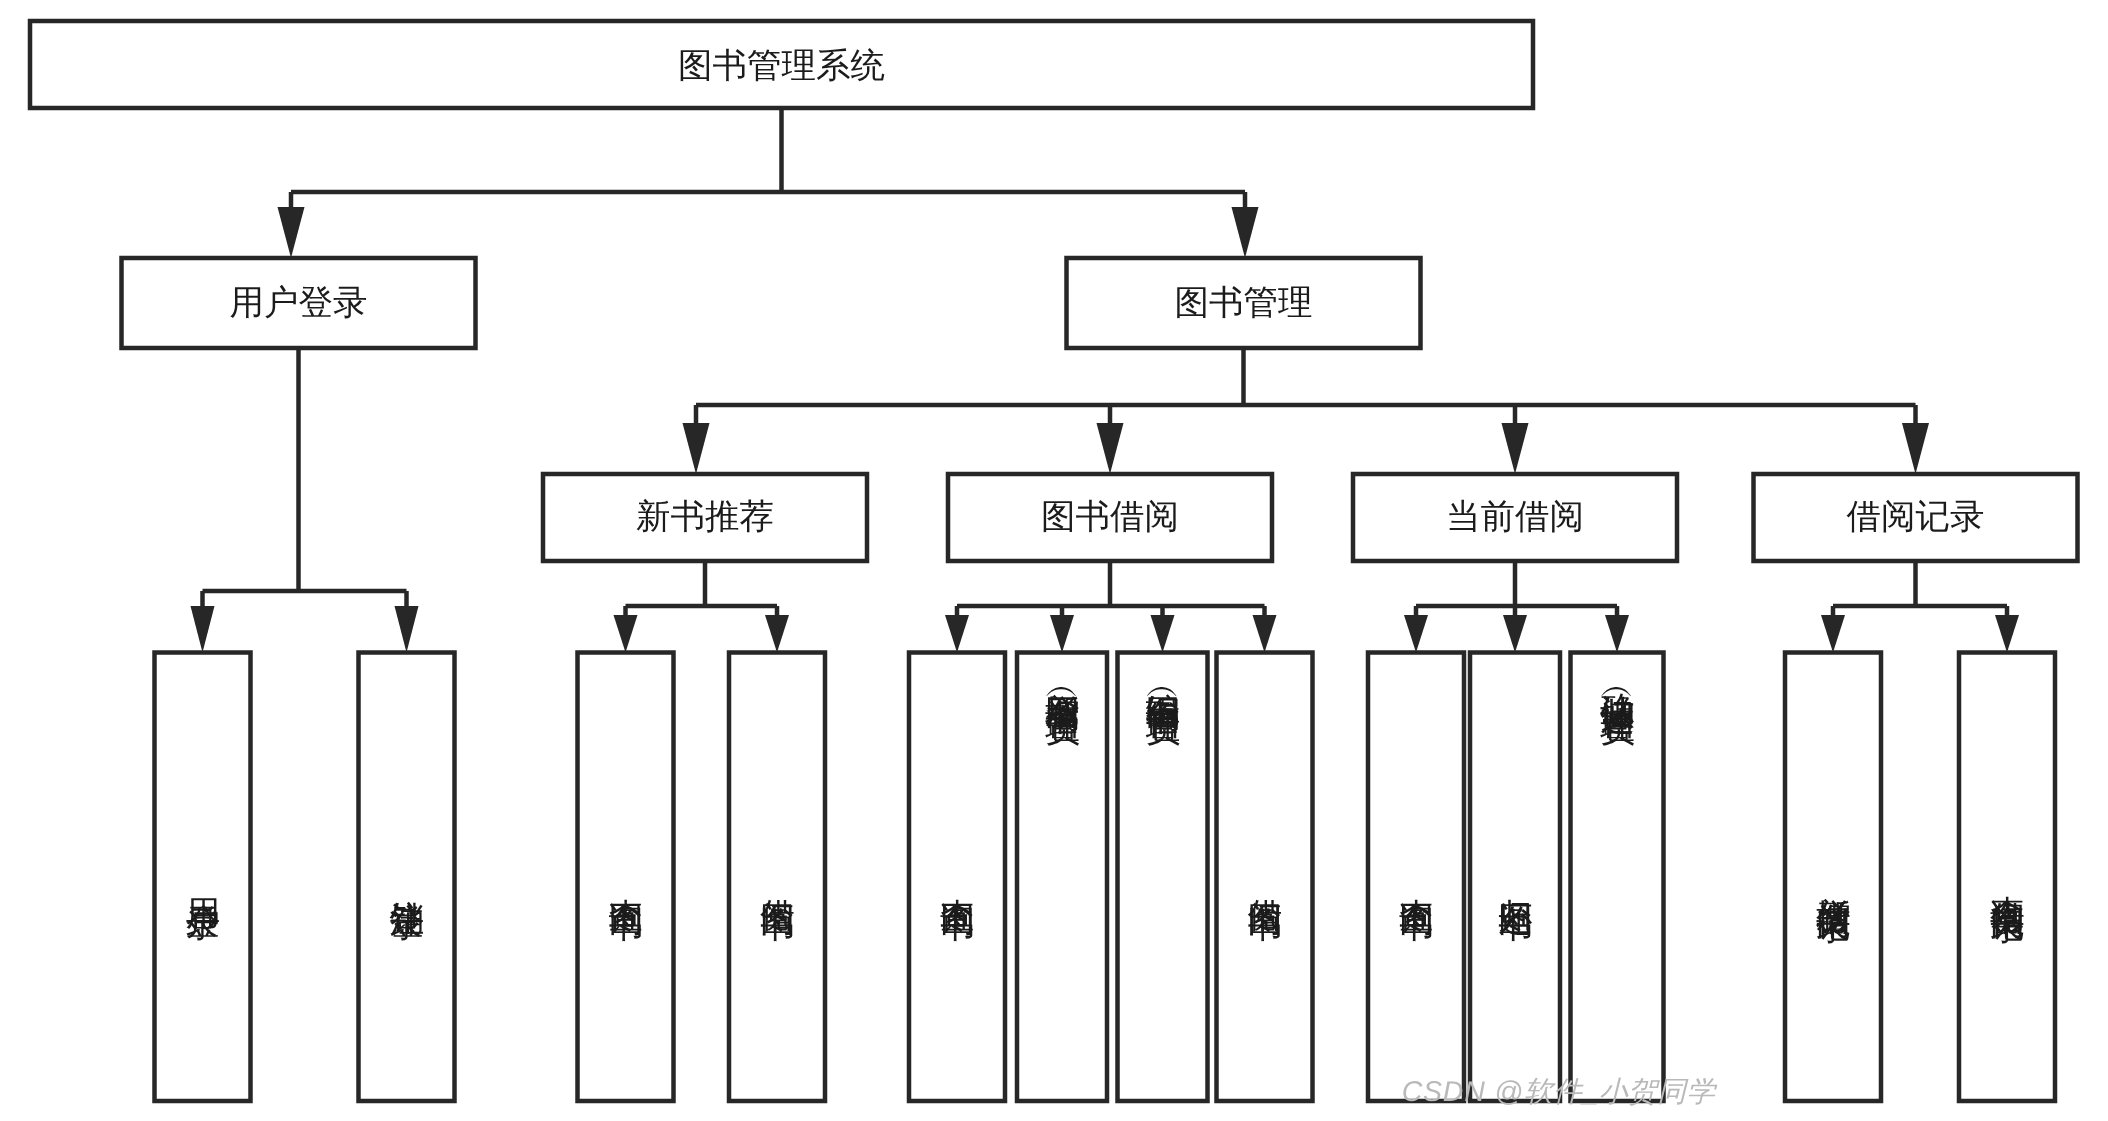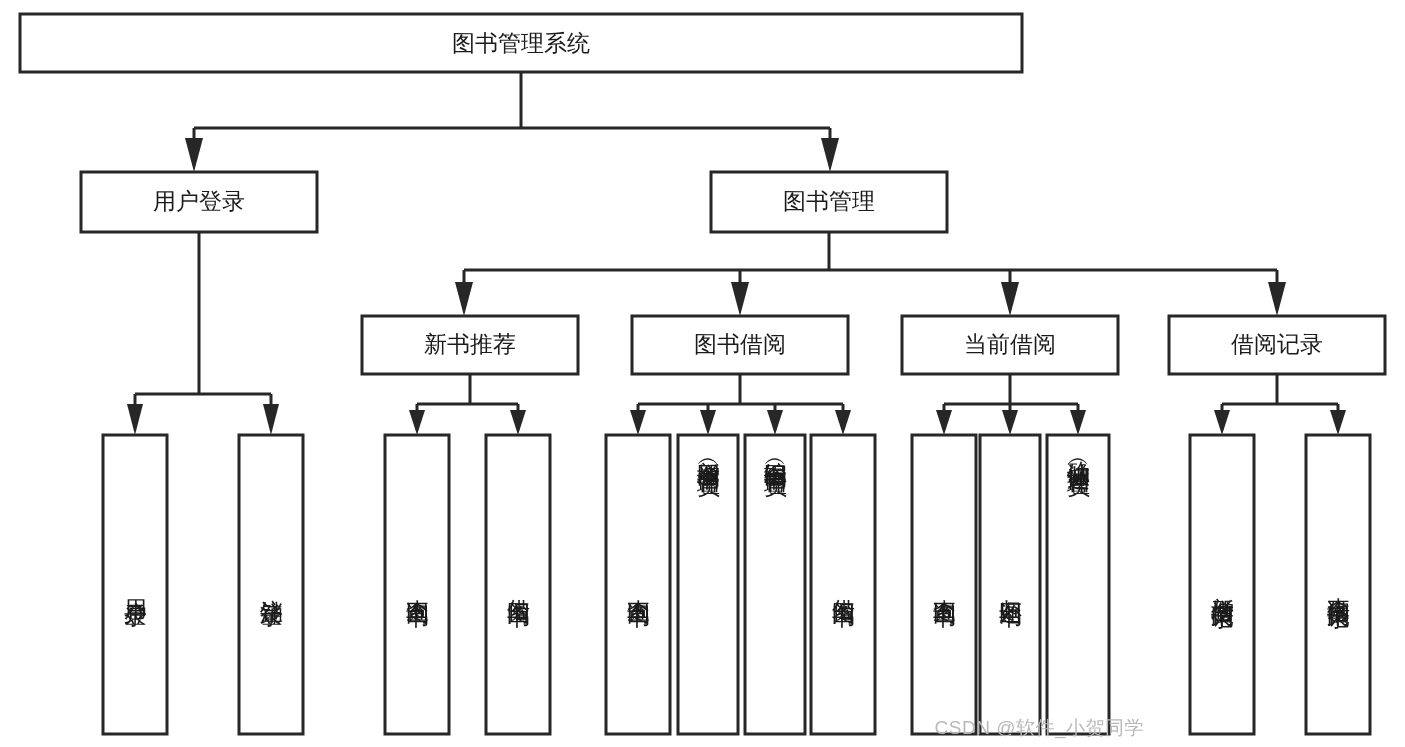--- a/index.html
+++ b/index.html
@@ -73,20 +73,21 @@
   .watermark {
     position: absolute;
     right: 14px;
     bottom: 6px;
     font-family: "Liberation Sans", "DejaVu Sans", sans-serif;
     font-size: 19px;
     color: #b9b9b9;
     letter-spacing: 0.5px;
     white-space: nowrap;
     pointer-events: none;
+    font-style: italic;
   }
 </style>
 </head>
 <body>
 
 <div id="diagram-root">
 
   <svg class="diagram-canvas" viewBox="0 0 1405 747">
 
     <g>

